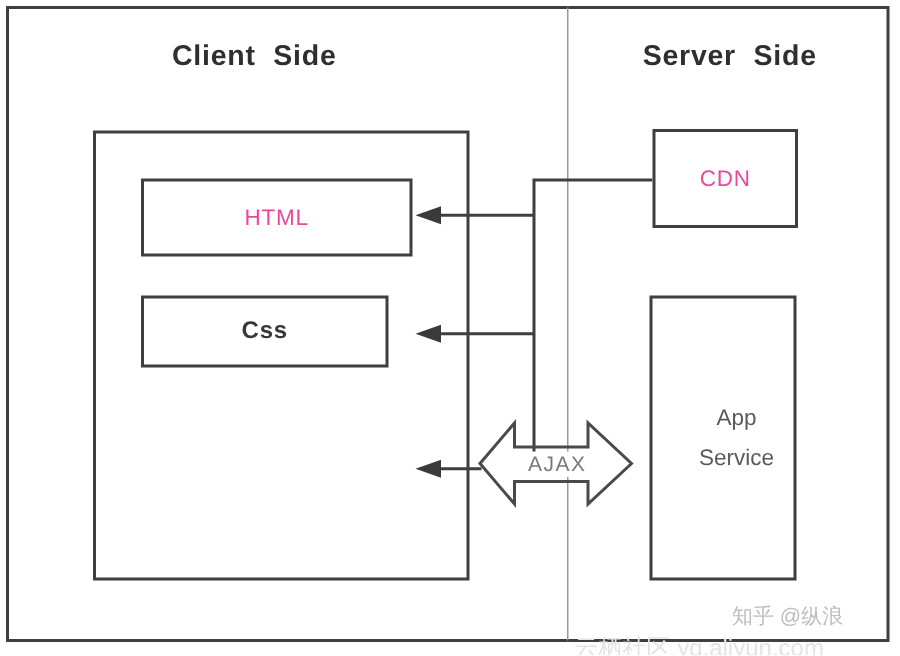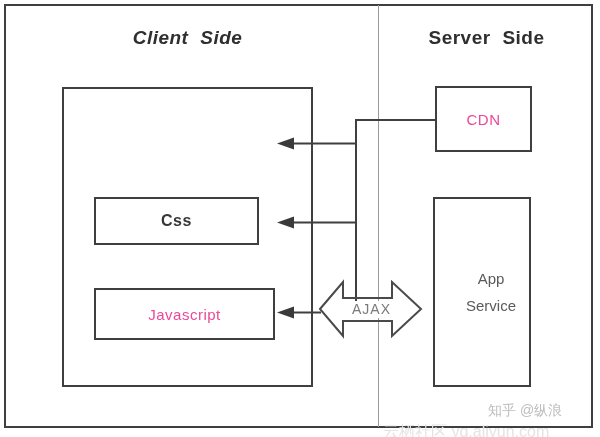--- a/index.html
+++ b/index.html
@@ -18,21 +18,21 @@
     border: 2px solid #3f3f3f;
     background: transparent;
   }
 
   .panel-title {
     top: 26px; height: 24px;
     font-size: 19px; font-weight: bold; color: #2f2f2f;
     text-align: center; line-height: 24px;
     word-spacing: 6px; letter-spacing: 0.5px;
   }
-  .client-title { left: 62px; width: 251px; font-style: italic; }
+  .client-title { left: 44px; width: 251px; }
   .server-title { left: 380px; width: 213px; }
 
   .box {
     border: 2px solid #3f3f3f;
     background: #ffffff;
     display: flex; align-items: center; justify-content: center;
     text-align: center;
   }
   .client-container {
     left: 62px; top: 87px; width: 251px; height: 300px;
@@ -93,25 +93,25 @@
     <polygon points="277,312.5 294,306.5 294,318.5" fill="#3a3a3a"></polygon>
 
     <polygon points="320,309 343,282 343,298 392,298 392,282 421,309 392,336 392,321 343,321 343,336" fill="none" stroke="#4a4a4a" stroke-width="2" stroke-linejoin="miter"></polygon>
   </svg>
 
   <div class="abs panel-title client-title">Client Side</div>
   <div class="abs panel-title server-title">Server Side</div>
 
   <div class="abs client-container"></div>
 
+  <div class="abs box html-box">
+    <span class="box-label">HTML</span>
+  </div>
   <div class="abs box css-box">
     <span class="box-label bold">Css</span>
-  </div>
-  <div class="abs box js-box">
-    <span class="box-label">Javascript</span>
   </div>
 
   <div class="abs box cdn-box">
     <span class="box-label">CDN</span>
   </div>
   <div class="abs box app-box">
     <div class="app-label">
       <div>App</div>
       <div>Service</div>
     </div>

